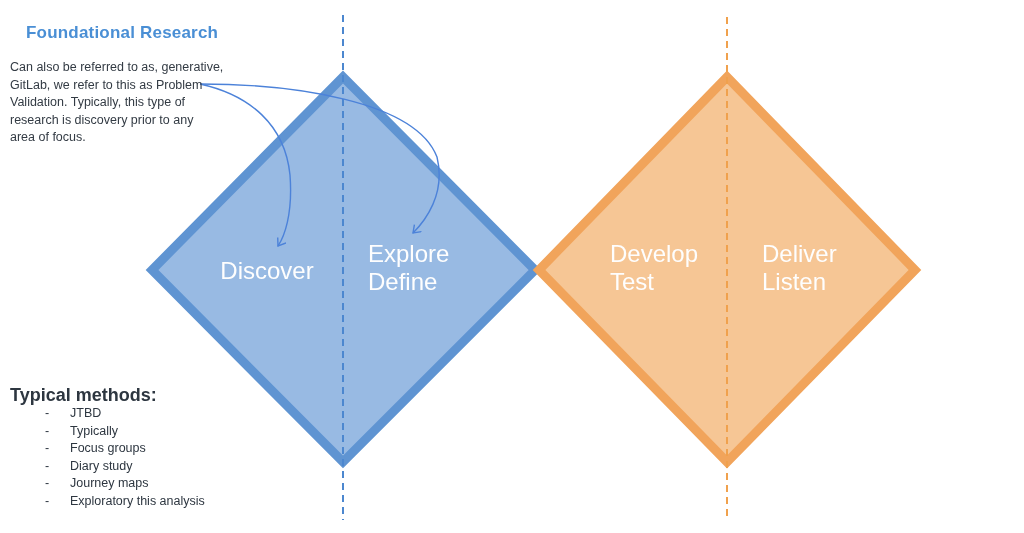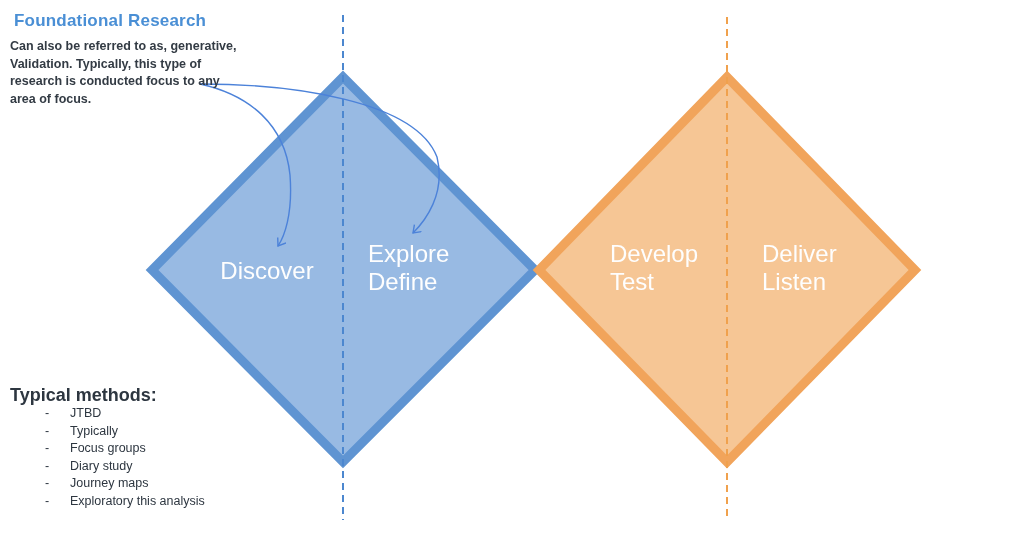--- a/index.html
+++ b/index.html
@@ -4,22 +4,22 @@
 <style>
   html,body{margin:0;padding:0;background:#ffffff;}
   .stage{
     position:relative;width:1024px;height:533px;background:#ffffff;
     font-family:"Liberation Sans",sans-serif;overflow:hidden;
   }
   .diagram-svg{position:absolute;left:0;top:0;}
 
   
   .header{position:absolute;left:10px;top:7px;z-index:2;}
-  .title{font-size:17px;font-weight:700;color:#4A8FD5;letter-spacing:0.2px;margin:4px;}
-  .desc{margin-top:7px;font-weight:bold;}
+  .title{font-size:17px;font-weight:700;color:#4A8FD5;letter-spacing:0.2px;margin:16px;}
+  .desc{margin-top:7px;}
   .desc-line{font-size:12.5px;line-height:17.6px;color:#333B44;white-space:nowrap;}
 
   
   .methods{position:absolute;left:10px;top:386px;z-index:2;color:#2D3640;}
   .m-head{font-size:18px;font-weight:700;line-height:19px;}
   .m-row{display:flex;font-size:12.5px;line-height:17.6px;}
   .m-dash{display:inline-block;margin-left:35px;width:25px;}
 
   
   .diamond-blue{fill:#98BAE3;stroke:#5F94D2;stroke-width:9;stroke-linejoin:miter;}
@@ -56,22 +56,23 @@
     <text class="dlabel" x="762" y="290">Listen</text>
 
     <path class="arrow" d="M200,84 C250,95 285,125 290,175 C293,215 284,237 278,246" marker-end="url(#ah)"></path>
     <path class="arrow" d="M200,84 C290,84 415,100 437,157 C446,194 425,221 413,233" marker-end="url(#ah)"></path>
   </svg>
 
   <div class="header">
     <div class="title">Foundational Research</div>
     <div class="desc">
       <div class="desc-line">Can also be referred to as, generative,</div>
+      <div class="desc-line">GitLab, we refer to this as Problem</div>
       <div class="desc-line">Validation. Typically, this type of</div>
-      <div class="desc-line">research is conducted focus to any</div>
+      <div class="desc-line">research is discovery prior to any</div>
       <div class="desc-line">area of focus.</div>
     </div>
   </div>
 
   <div class="methods">
     <div class="m-head">Typical methods:</div>
     <div class="m-row">
       <span class="m-dash">-</span>
       <span>JTBD</span>
     </div>

